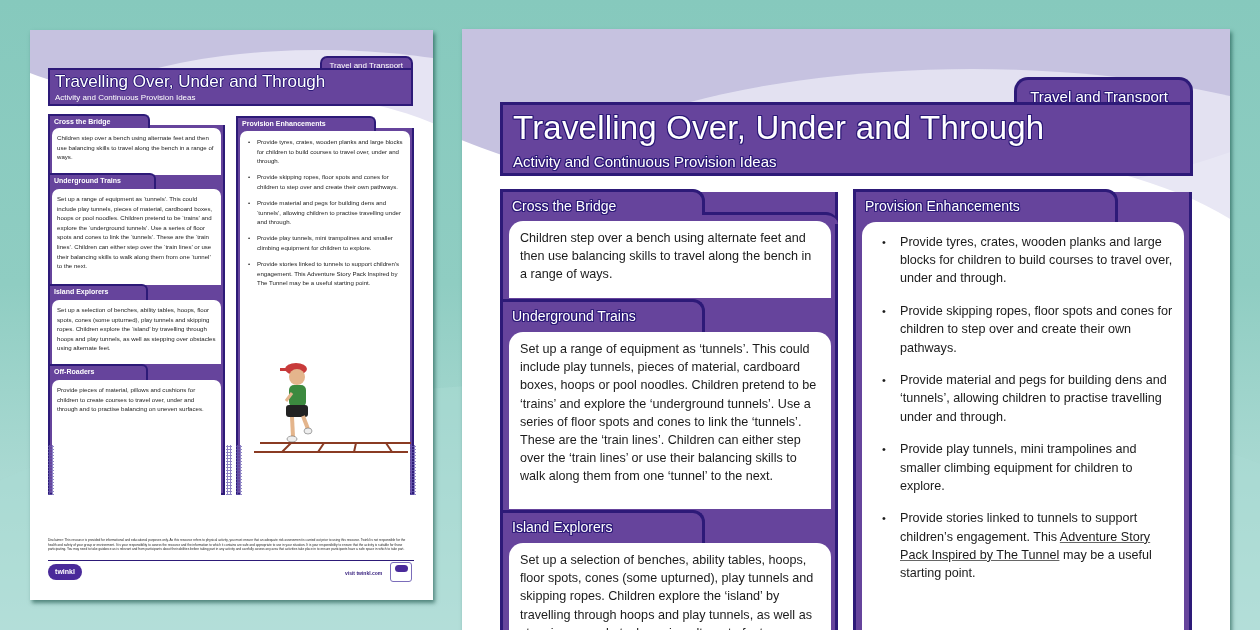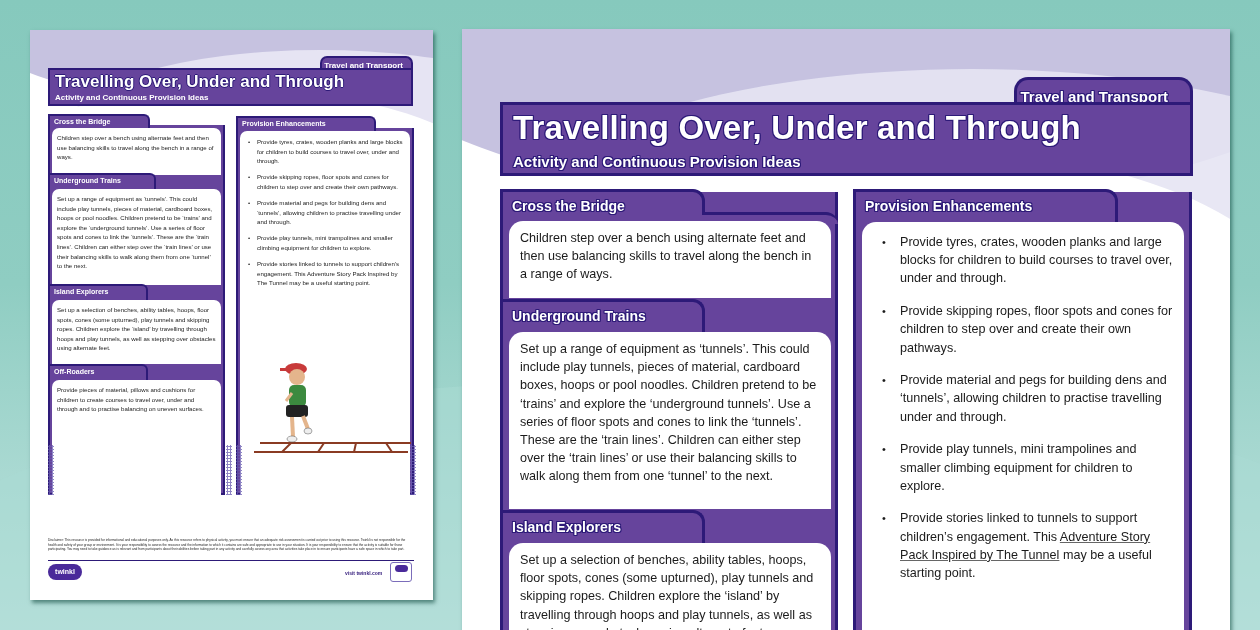--- a/index.html
+++ b/index.html
@@ -16,21 +16,21 @@
 
   
   .page {
     position: absolute; background: #ffffff; overflow: hidden;
     box-shadow: 2px 3px 4px rgba(0,60,50,.55);
   }
   .page .wave1, .page .wave2 { position: absolute; border-radius: 50%; }
   .page .wave1 { background: #c6c2e0; }
   .page .wave2 { background: #dcd9ee; }
   .outline-text {
-    color: #fff; font-weight: bold;
+    color: #fff; font-weight: normal;
     text-shadow: -1px -1px 0 #2d1a78, 1px -1px 0 #2d1a78, -1px 1px 0 #2d1a78, 1px 1px 0 #2d1a78,
                  0 1px 0 #2d1a78, 0 -1px 0 #2d1a78, 1px 0 0 #2d1a78, -1px 0 0 #2d1a78;
   }
 
   
   #page-large { left: 462px; top: 29px; width: 768px; height: 620px; }
   #page-large .wave1 { left: -200px; top: -360px; width: 1200px; height: 540px; }
   #page-large .wave2 { left: 60px; top: 40px; width: 900px; height: 300px; background: #e6e4f3; opacity:.9; }
   #page-large .wave3 { position:absolute; left: -80px; top: 110px; width: 900px; height: 300px; border-radius:50%; background:#fff; }
 

